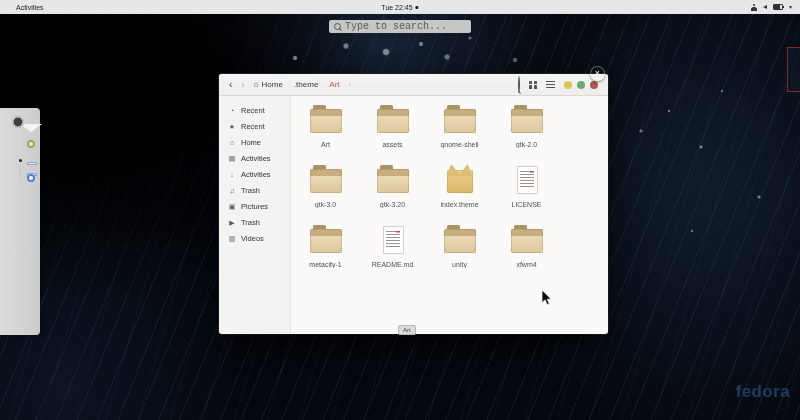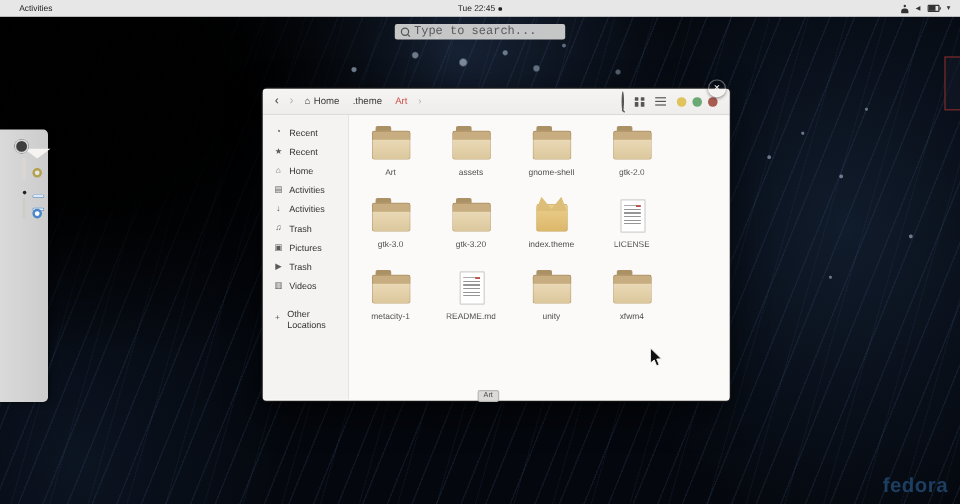--- a/index.html
+++ b/index.html
@@ -175,21 +175,21 @@
       repeating-linear-gradient(180deg,#969696 0,#969696 1px,transparent 1px,transparent 3px);}
   .file-label{margin-top:4px;font-size:7px;color:#4f4f4f;text-align:center;max-width:64px;
     white-space:nowrap;overflow:hidden;text-overflow:ellipsis;}
   .status-tag{
     position:absolute;left:179px;bottom:-1px;z-index:6;
     background:#dcdad8;border:1px solid #b9b7b5;border-radius:2px;
     font-size:6px;color:#444;padding:0 4px;line-height:8px;
   }
   
   .fedora{
-    position:absolute;right:10px;bottom:5px;z-index:2;
+    position:absolute;right:10px;bottom:18px;z-index:2;
     font-size:17px;font-weight:700;letter-spacing:.4px;color:#1e4368;opacity:.92;margin-left:16px;
   }
   
   .cursor{position:absolute;left:541px;top:290px;z-index:10;pointer-events:none;}
 </style>
 </head>
 <body>
 
 <div class="wallpaper"></div>
 <div class="red-fragment"></div>
@@ -303,24 +303,20 @@
           <div class="side-item">
           <span class="side-ic">▶</span>
           <span class="side-label">Trash</span>
         </div>
           <div class="side-item">
           <span class="side-ic">▥</span>
           <span class="side-label">Videos</span>
         </div>
         </div>
       <div class="side-sep"></div>
-      <div class="side-item">
-        <span class="side-ic">+</span>
-        <span class="side-label">Other Locations</span>
-      </div>
     </div>
     <div class="files-grid">
 
     <div class="file-item">
         <span class="ic folder"></span>
         <span class="file-label">Art</span>
       </div>
         <div class="file-item">
         <span class="ic folder"></span>
         <span class="file-label">assets</span>

